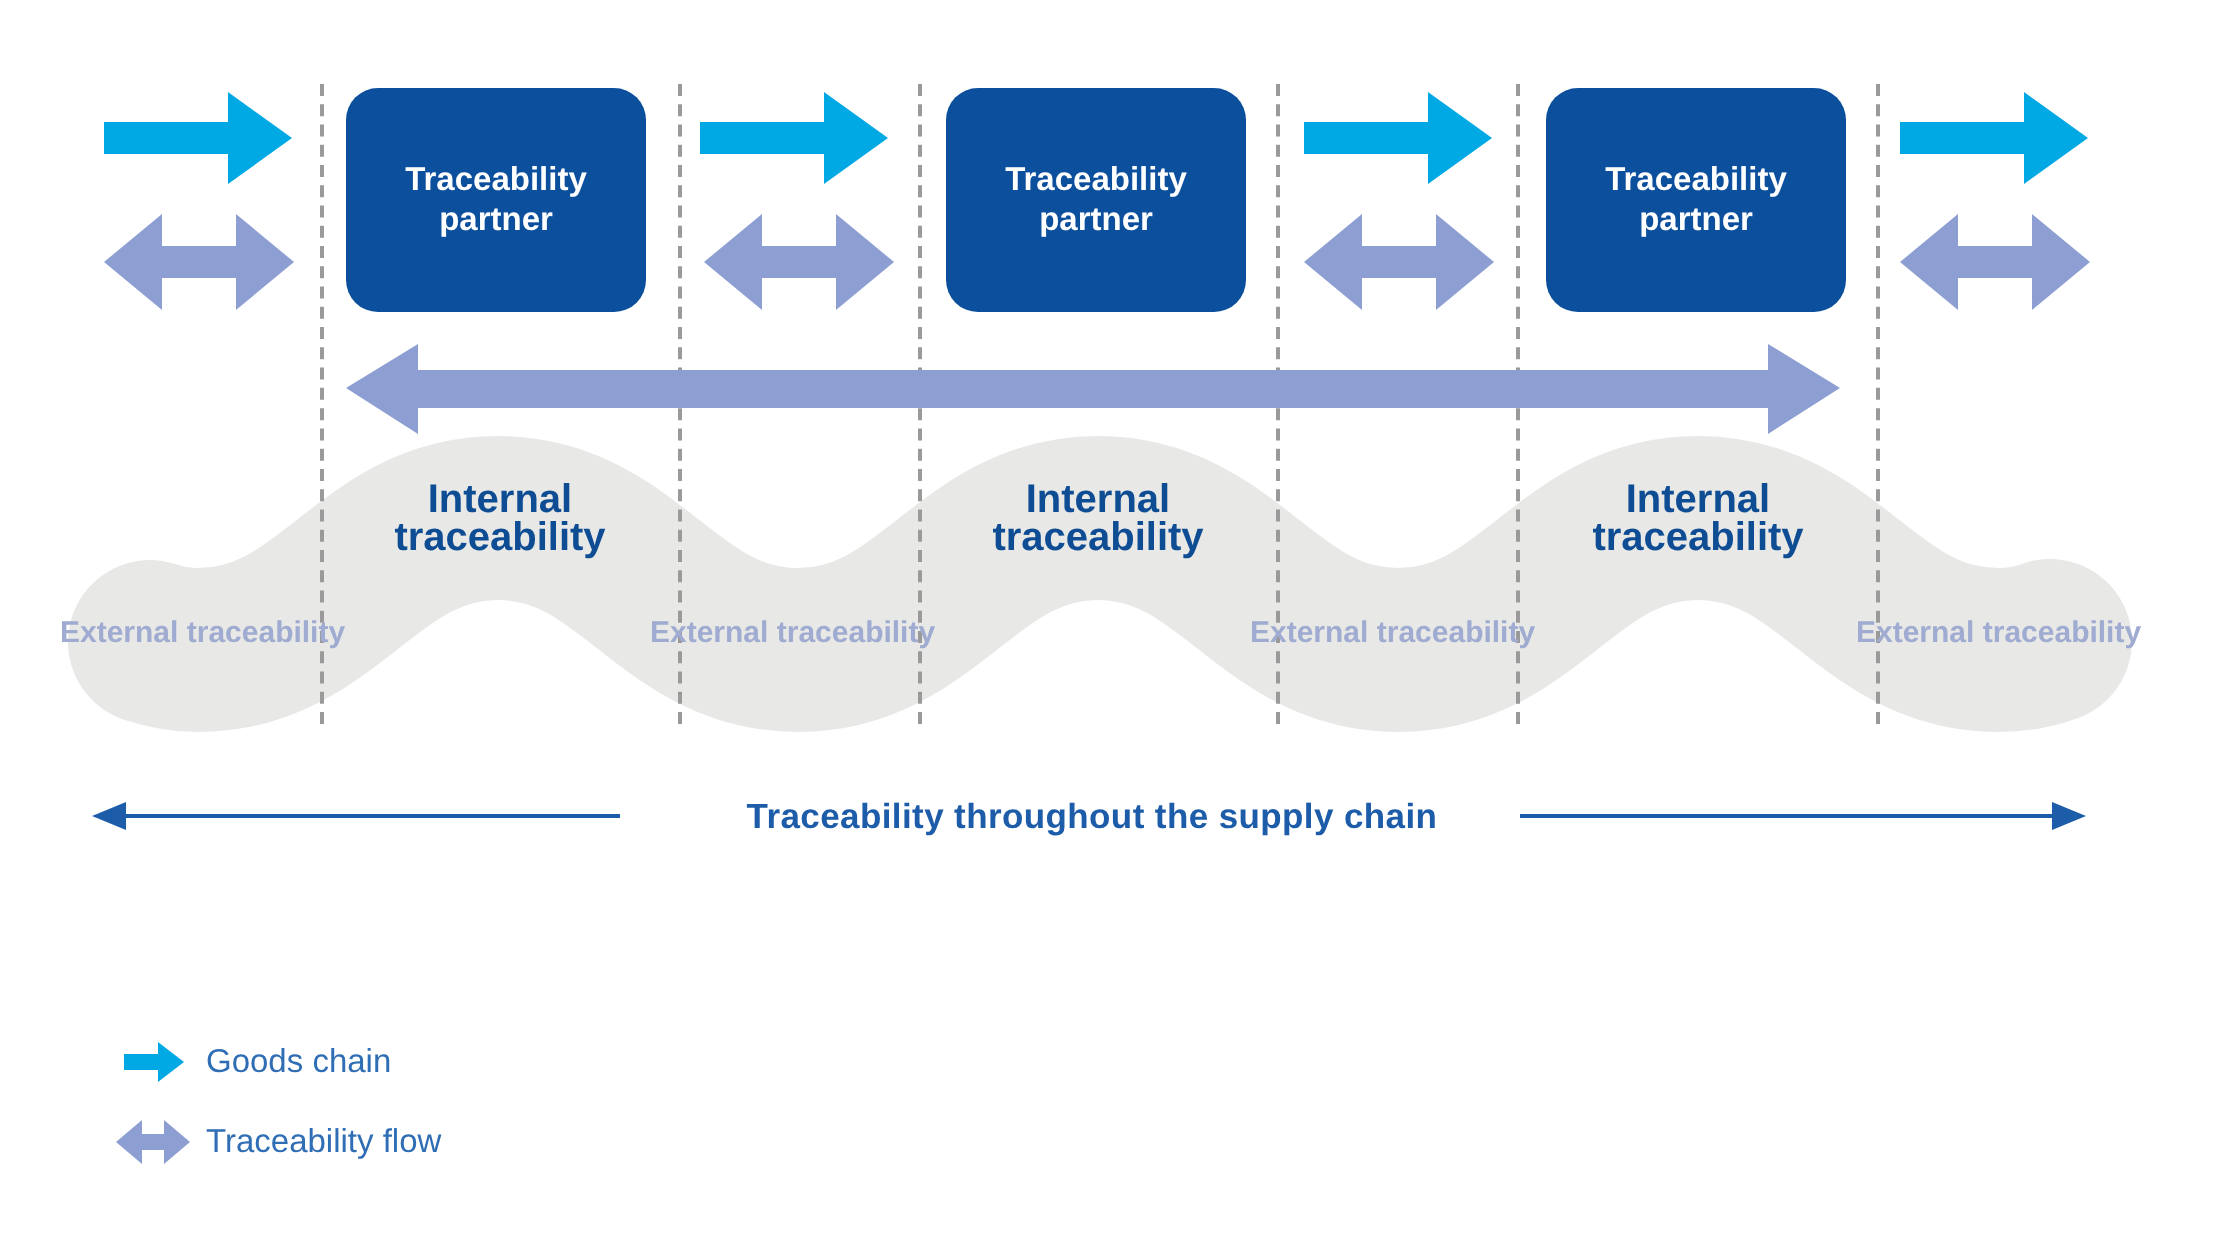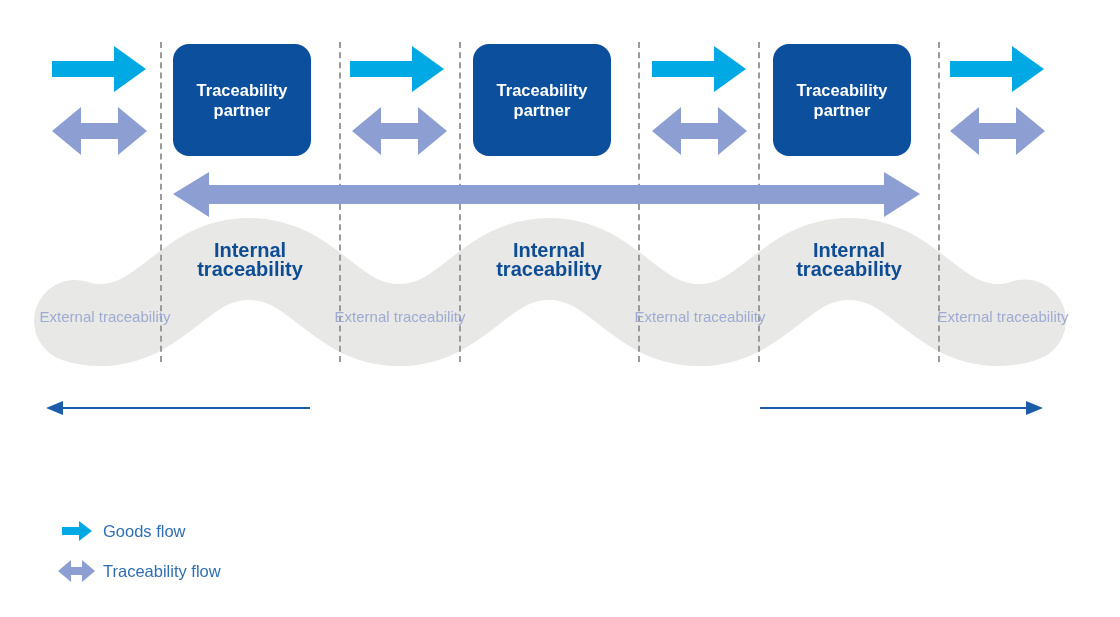--- a/index.html
+++ b/index.html
@@ -6,34 +6,34 @@
   .canvas {
     position:relative; width:1120px; height:617px; background:#ffffff;
     font-family:"Liberation Sans", sans-serif; overflow:hidden;
   }
   .layer { position:absolute; left:0; top:0; width:1120px; height:617px; pointer-events:none; }
   .dash {
     position:absolute; top:42px; height:320px; width:0;
     border-left:2px dashed #9a9a9a;
   }
   .partner {
-    position:absolute; top:44px; width:138px; height:112px;
+    position:absolute; top:44px; width:150px; height:112px;
     background:#0c4f9c; border-radius:16px;
     color:#ffffff; font-weight:bold; font-size:16.5px; line-height:20px;
     display:flex; align-items:center; justify-content:center; text-align:center;
   }
   .goods-arrow { position:absolute; top:46px; width:94px; height:46px; }
   .info-arrow  { position:absolute; top:107px; width:95px; height:48px; }
   .internal-label {
     position:absolute; top:241px; width:150px; text-align:center;
     font-weight:bold; font-size:20px; line-height:19px; color:#0e4d94;
   }
   .external-label {
-    position:absolute; top:308px; width:150px; text-align:center;
-    font-weight:normal; font-size:15px; line-height:18px; color:#9fabd0;
+    position:absolute; top:308px; width:150px; 
+    font-weight:bold; font-size:15px; line-height:18px; color:#9fabd0;
   }
   .caption {
     position:absolute; top:398px; left:336px; width:420px; text-align:center;
     font-weight:bold; font-size:17.5px; color:#1d5ca8; letter-spacing:0.2px;
   }
   .legend { position:absolute; left:58px; top:519px; }
   .legend-row { display:flex; align-items:center; height:24px; margin-bottom:16px; }
   .legend-icon { width:45px; display:flex; align-items:center; }
   .legend-label { font-size:16.5px; color:#2f6eb5; }
 </style>
@@ -105,29 +105,30 @@
 
   <div class="internal-label" style="left:175px">Internal traceability</div>
   <div class="internal-label" style="left:474px">Internal traceability</div>
   <div class="internal-label" style="left:774px">Internal traceability</div>
 
   <div class="external-label" style="left:30px">External traceability</div>
   <div class="external-label" style="left:325px">External traceability</div>
   <div class="external-label" style="left:625px">External traceability</div>
   <div class="external-label" style="left:928px">External traceability</div>
 
+  <div class="caption">Traceability throughout the supply chain</div>
 
   <div class="legend">
     <div class="legend-row">
       <span class="legend-icon">
         <svg width="30" height="20" viewBox="0 0 30 20" style="margin-left:4px">
             <polygon points="0,6 17,6 17,0 30,10 17,20 17,14 0,14" fill="#00a8e4"></polygon>
           </svg>
       </span>
-      <span class="legend-label">Goods flow</span>
+      <span class="legend-label">Goods chain</span>
     </div>
     <div class="legend-row">
       <span class="legend-icon">
         <svg width="37" height="22" viewBox="0 0 37 22">
             <polygon points="0,11 13,0 13,7 24,7 24,0 37,11 24,22 24,15 13,15 13,22" fill="#8d9fd2"></polygon>
           </svg>
       </span>
       <span class="legend-label">Traceability flow</span>
     </div>
   </div>

